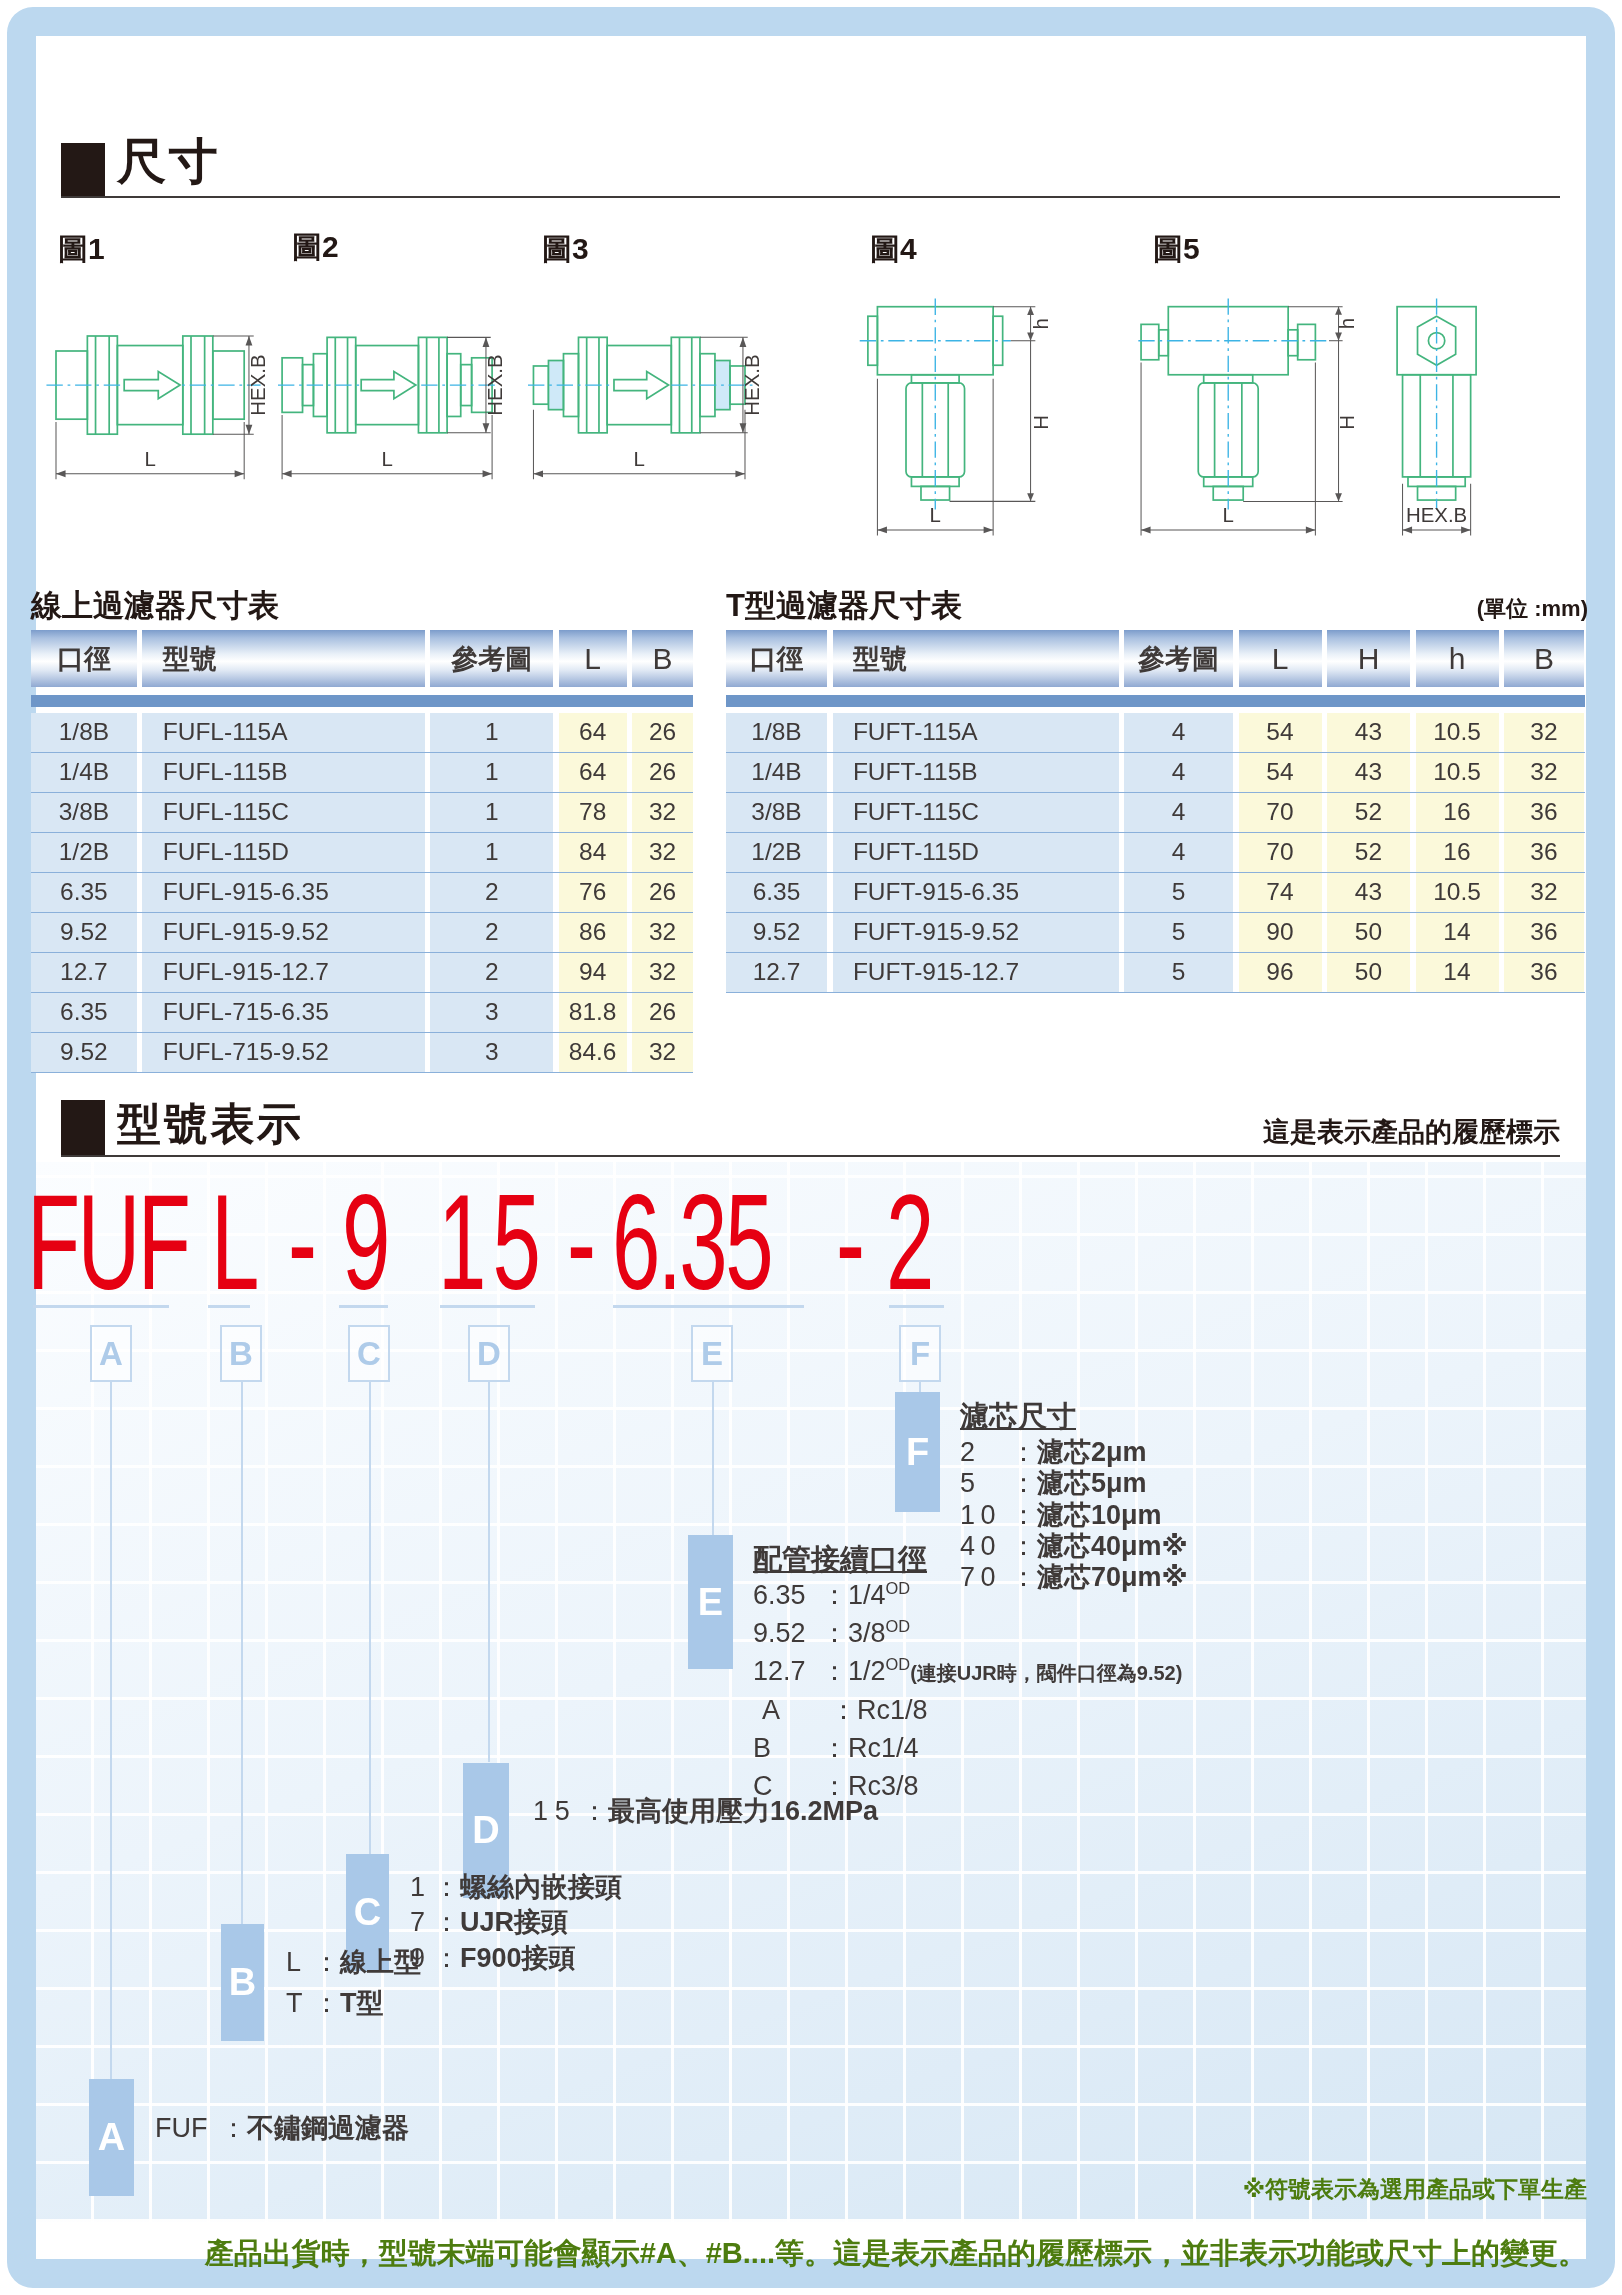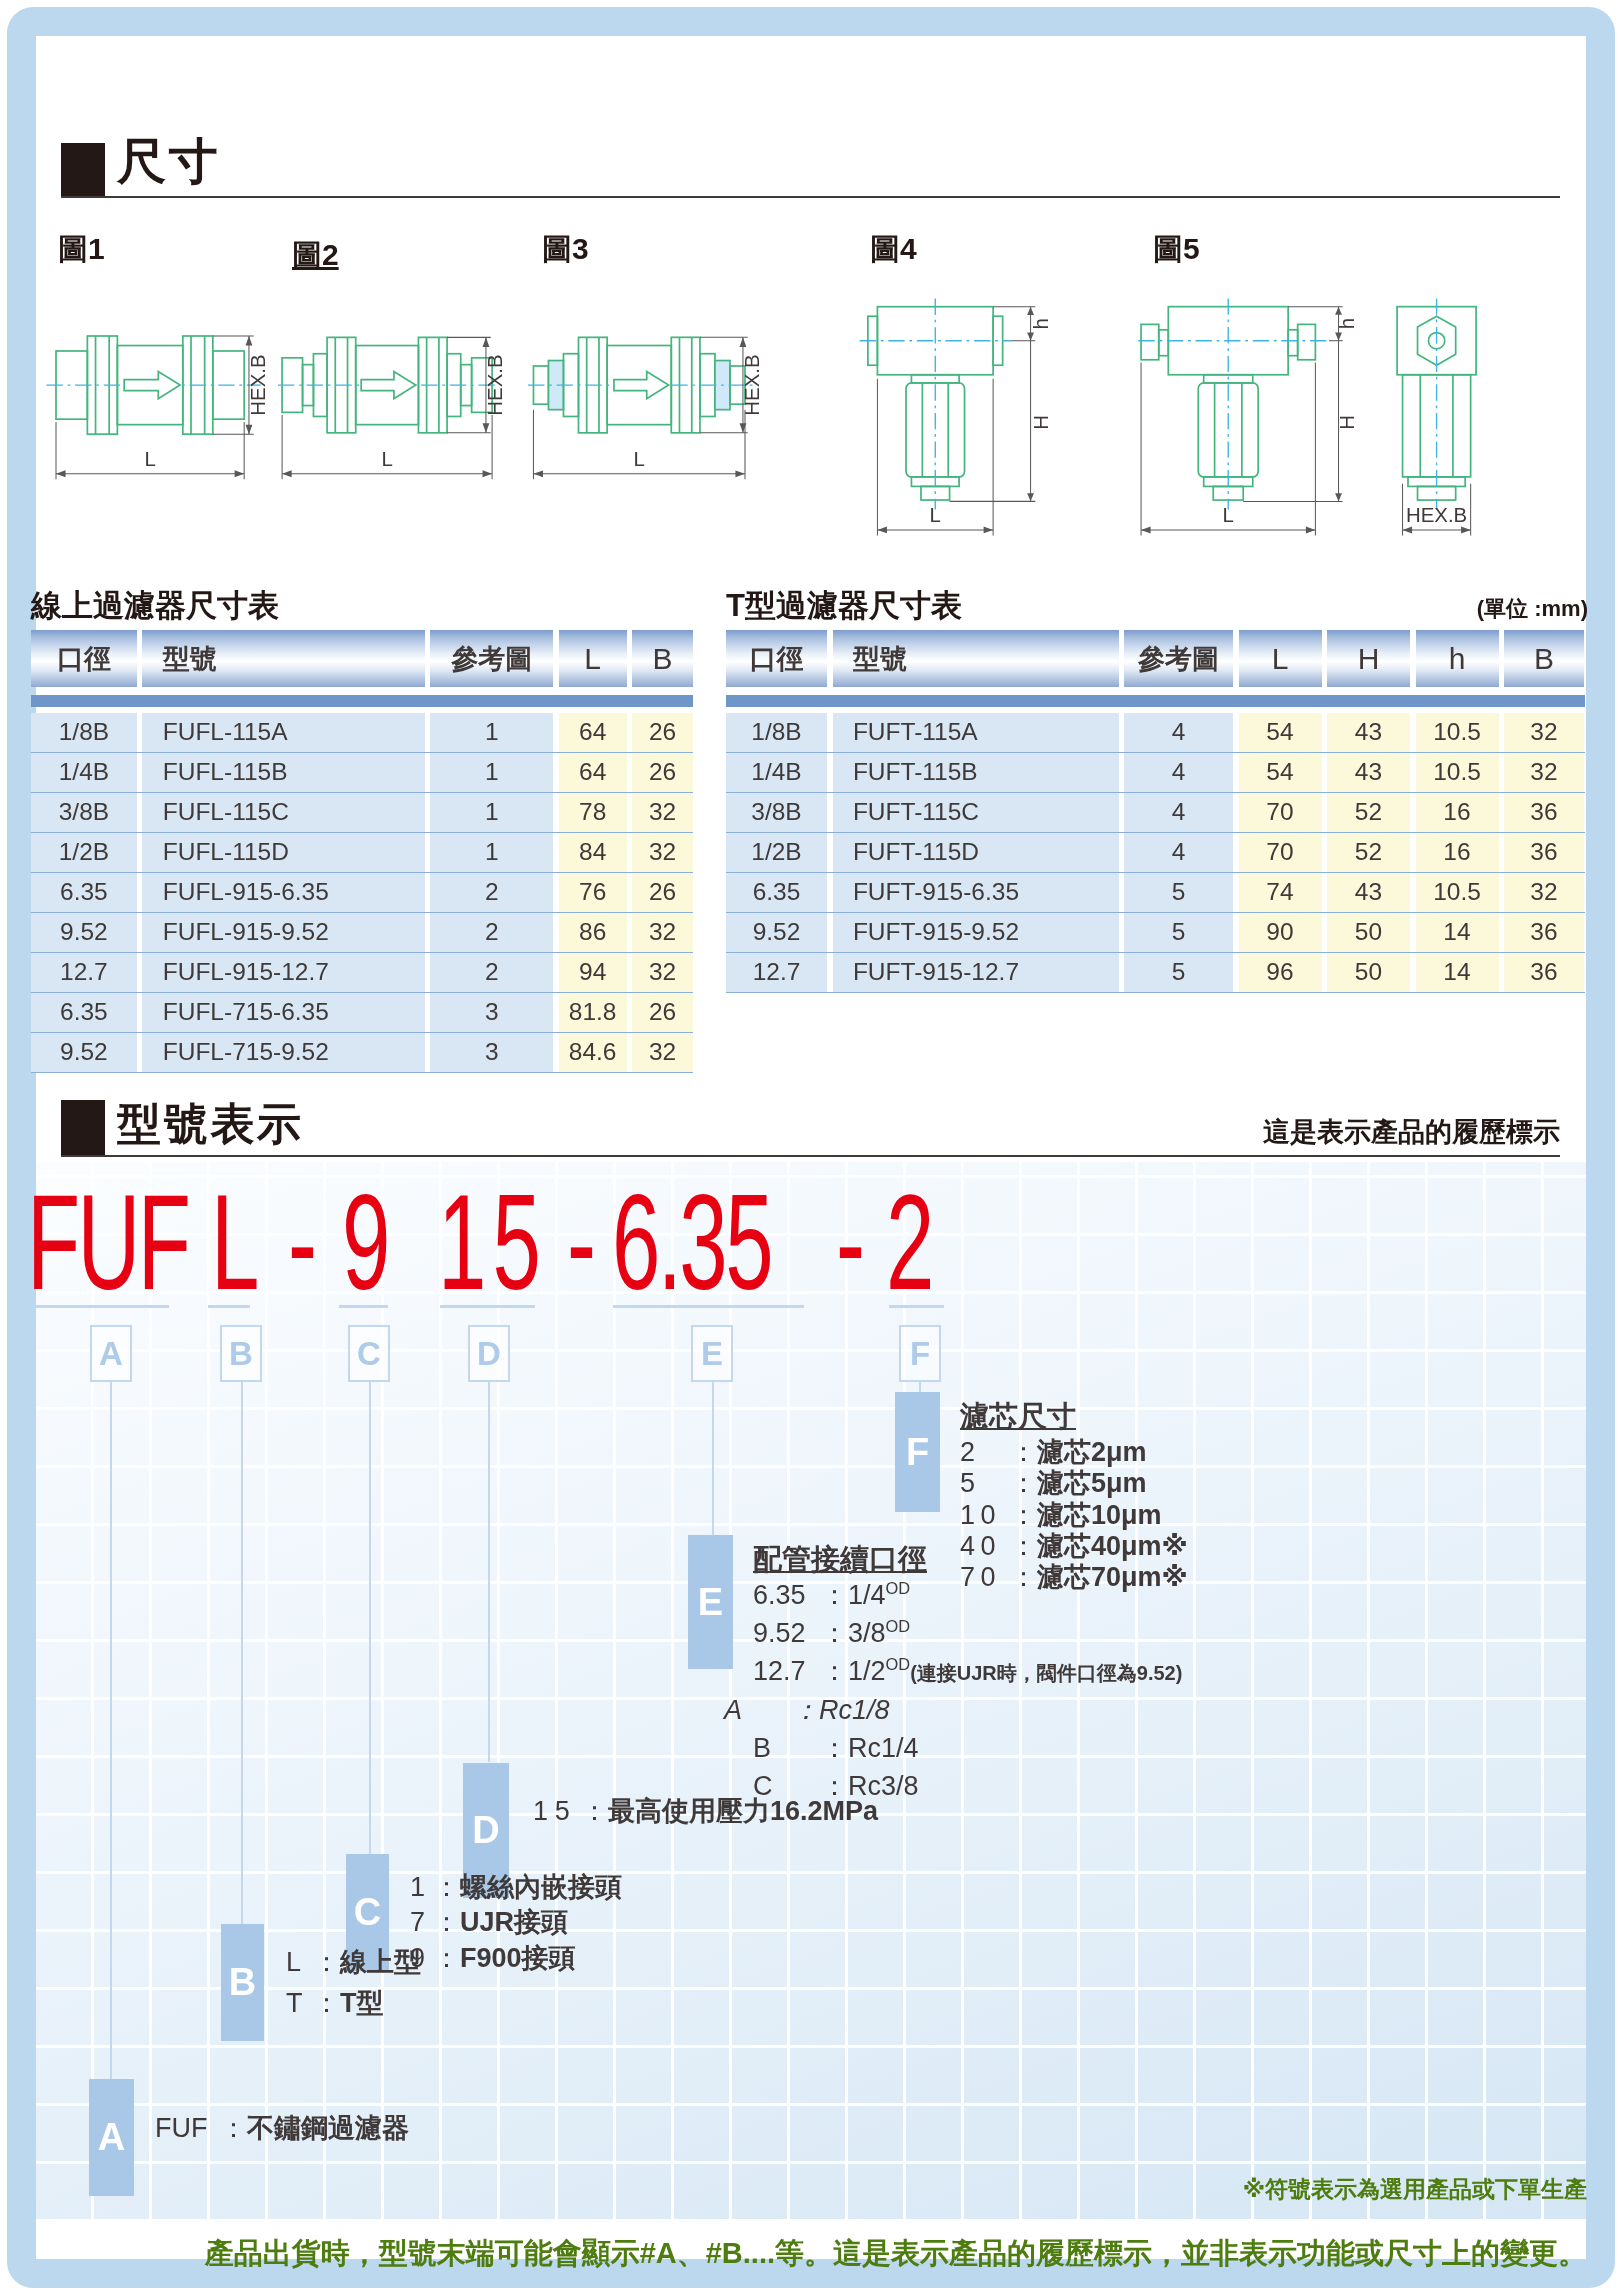--- a/index.html
+++ b/index.html
@@ -75,21 +75,21 @@
 <div class="page">
   <div class="grid"></div>
   <div class="frame"></div>
 
   <div class="sec-head" style="left:61px;top:143px;width:1499px;height:53px;">
     <div class="sec-sq" style="height:53px;"></div>
     <div class="sec-title" style="font-size:49px;">尺寸</div>
   </div>
 
   <div class="figcap" style="left:58px;top:229px;">圖1</div>
-  <div class="figcap" style="left:292px;top:235px;text-decoration:underline;">圖2</div>
+  <div class="figcap" style="left:292px;top:227px;">圖2</div>
   <div class="figcap" style="left:542px;top:229px;">圖3</div>
   <div class="figcap" style="left:870px;top:229px;">圖4</div>
   <div class="figcap" style="left:1153px;top:229px;">圖5</div>
 
   <svg style="position:absolute;left:41px;top:269px;" width="225" height="239" viewBox="0 0 330 350">
     <rect class="g" x="22" y="120" width="46" height="100"></rect>
     <rect class="g" x="68" y="98" width="44" height="144"></rect>
     <line class="g" x1="80" y1="98" x2="80" y2="242"></line>
       <line class="g" x1="100" y1="98" x2="100" y2="242"></line>
     <rect class="g" x="112" y="112" width="96" height="116"></rect>
@@ -456,21 +456,21 @@
   <div class="lline w74" style="left:960px;top:1434px;"><span class="code">2</span><span>：</span><span class="desc">濾芯2μm</span></div>
   <div class="lline w74" style="left:960px;top:1465px;"><span class="code">5</span><span>：</span><span class="desc">濾芯5μm</span></div>
   <div class="lline w74" style="left:960px;top:1497px;"><span class="code">10</span><span>：</span><span class="desc">濾芯10μm</span></div>
   <div class="lline w74" style="left:960px;top:1528px;"><span class="code">40</span><span>：</span><span class="desc">濾芯40μm※</span></div>
   <div class="lline w74" style="left:960px;top:1559px;"><span class="code">70</span><span>：</span><span class="desc">濾芯70μm※</span></div>
 
   <div class="ltitle" style="left:753px;top:1540px;">配管接續口徑</div>
   <div class="lline w100" style="left:753px;top:1577px;"><span class="code">6.35</span><span>：</span><span class="desc-reg">1/4</span><span class="sup">OD</span></div>
   <div class="lline w100" style="left:753px;top:1615px;"><span class="code">9.52</span><span>：</span><span class="desc-reg">3/8</span><span class="sup">OD</span></div>
   <div class="lline w100" style="left:753px;top:1653px;"><span class="code">12.7</span><span>：</span><span class="desc-reg">1/2</span><span class="sup">OD</span><span class="note">(連接UJR時，閥件口徑為9.52)</span></div>
-  <div class="lline w100" style="left:724px;top:1692px;font-style:italic;"><span class="code">A</span><span>：</span><span class="desc-reg">Rc1/8</span></div>
+  <div class="lline w100" style="left:762px;top:1692px;"><span class="code">A</span><span>：</span><span class="desc-reg">Rc1/8</span></div>
   <div class="lline w100" style="left:753px;top:1730px;"><span class="code">B</span><span>：</span><span class="desc-reg">Rc1/4</span></div>
   <div class="lline w100" style="left:753px;top:1768px;"><span class="code">C</span><span>：</span><span class="desc-reg">Rc3/8</span></div>
 
   <div class="lline w70" style="left:533px;top:1793px;"><span class="code">15</span><span>：</span><span class="desc">最高使用壓力16.2MPa</span></div>
 
   <div class="lline w34" style="left:410px;top:1869px;"><span class="code">1</span><span>：</span><span class="desc">螺絲內嵌接頭</span></div>
   <div class="lline w34" style="left:410px;top:1904px;"><span class="code">7</span><span>：</span><span class="desc">UJR接頭</span></div>
   <div class="lline w34" style="left:410px;top:1940px;"><span class="code">9</span><span>：</span><span class="desc">F900接頭</span></div>
 
   <div class="lline w40" style="left:286px;top:1944px;"><span class="code">L</span><span>：</span><span class="desc">線上型</span></div>

